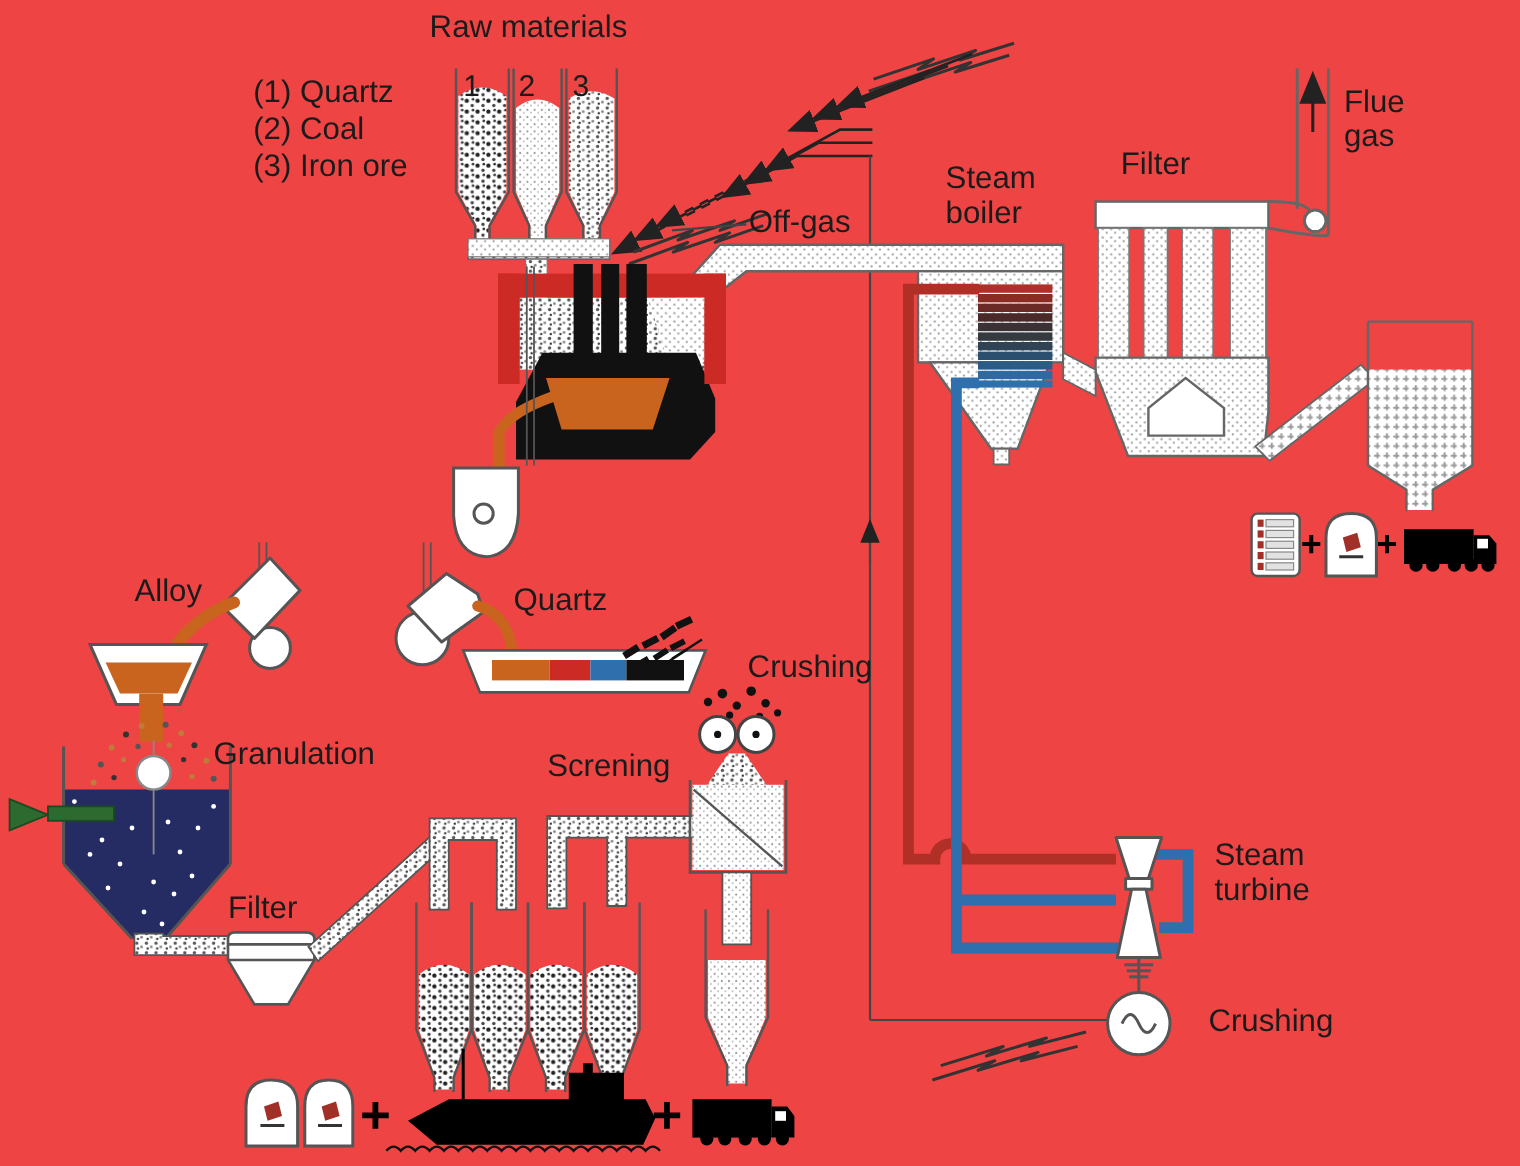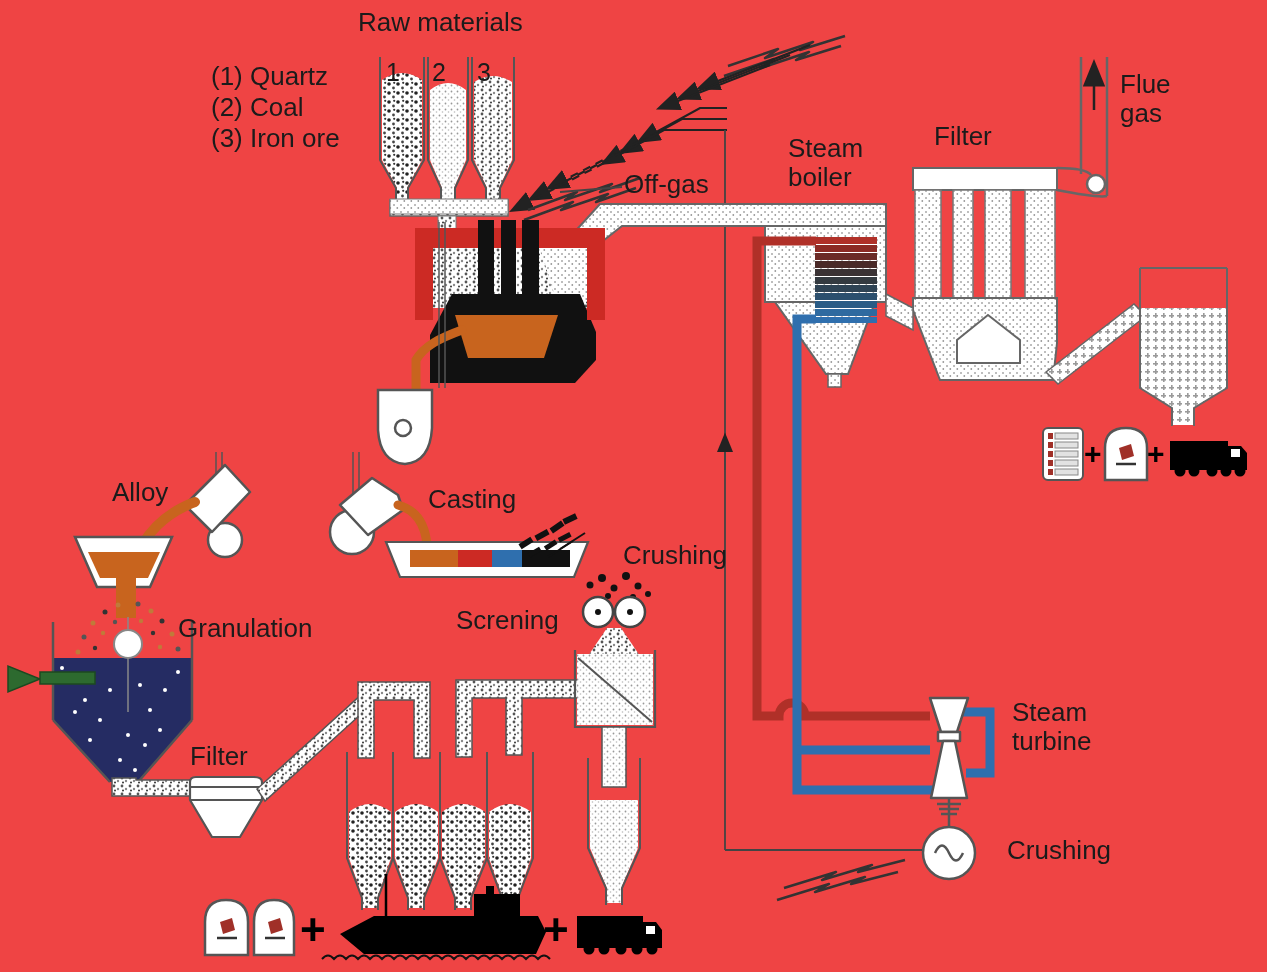--- a/index.html
+++ b/index.html
@@ -406,24 +406,24 @@
 <div class="lbl" style="left:211px;top:62px;">(1) Quartz</div>
 <div class="lbl" style="left:211px;top:93px;">(2) Coal</div>
 <div class="lbl" style="left:211px;top:124px;">(3) Iron ore</div>
 <div class="lbl" style="left:1120px;top:70px;">Flue
 gas</div>
 <div class="lbl" style="left:934px;top:122px;">Filter</div>
 <div class="lbl" style="left:788px;top:134px;">Steam
 boiler</div>
 <div class="lbl" style="left:624px;top:170px;">Off-gas</div>
 <div class="lbl" style="left:112px;top:466px;margin-top:12px;">Alloy</div>
-<div class="lbl" style="left:428px;top:485px;">Casting</div>
+<div class="lbl" style="left:428px;top:485px;">Quartz</div>
 <div class="lbl" style="left:596px;top:541px;margin-left:27px;">Crushing</div>
 <div class="lbl" style="left:178px;top:614px;">Granulation</div>
-<div class="lbl" style="left:456px;top:606px;">Screning</div>
+<div class="lbl" style="left:456px;top:624px;">Screning</div>
 <div class="lbl" style="left:190px;top:742px;">Filter</div>
 <div class="lbl" style="left:1012px;top:698px;">Steam
 turbine</div>
 <div class="lbl" style="left:1007px;top:836px;">Crushing</div>
 
 <div class="num" style="left:386px;top:58px;">1</div>
 <div class="num" style="left:432px;top:58px;">2</div>
 <div class="num" style="left:477px;top:58px;">3</div>
 
 <div class="plus big" style="left:300px;top:905px;">+</div>

